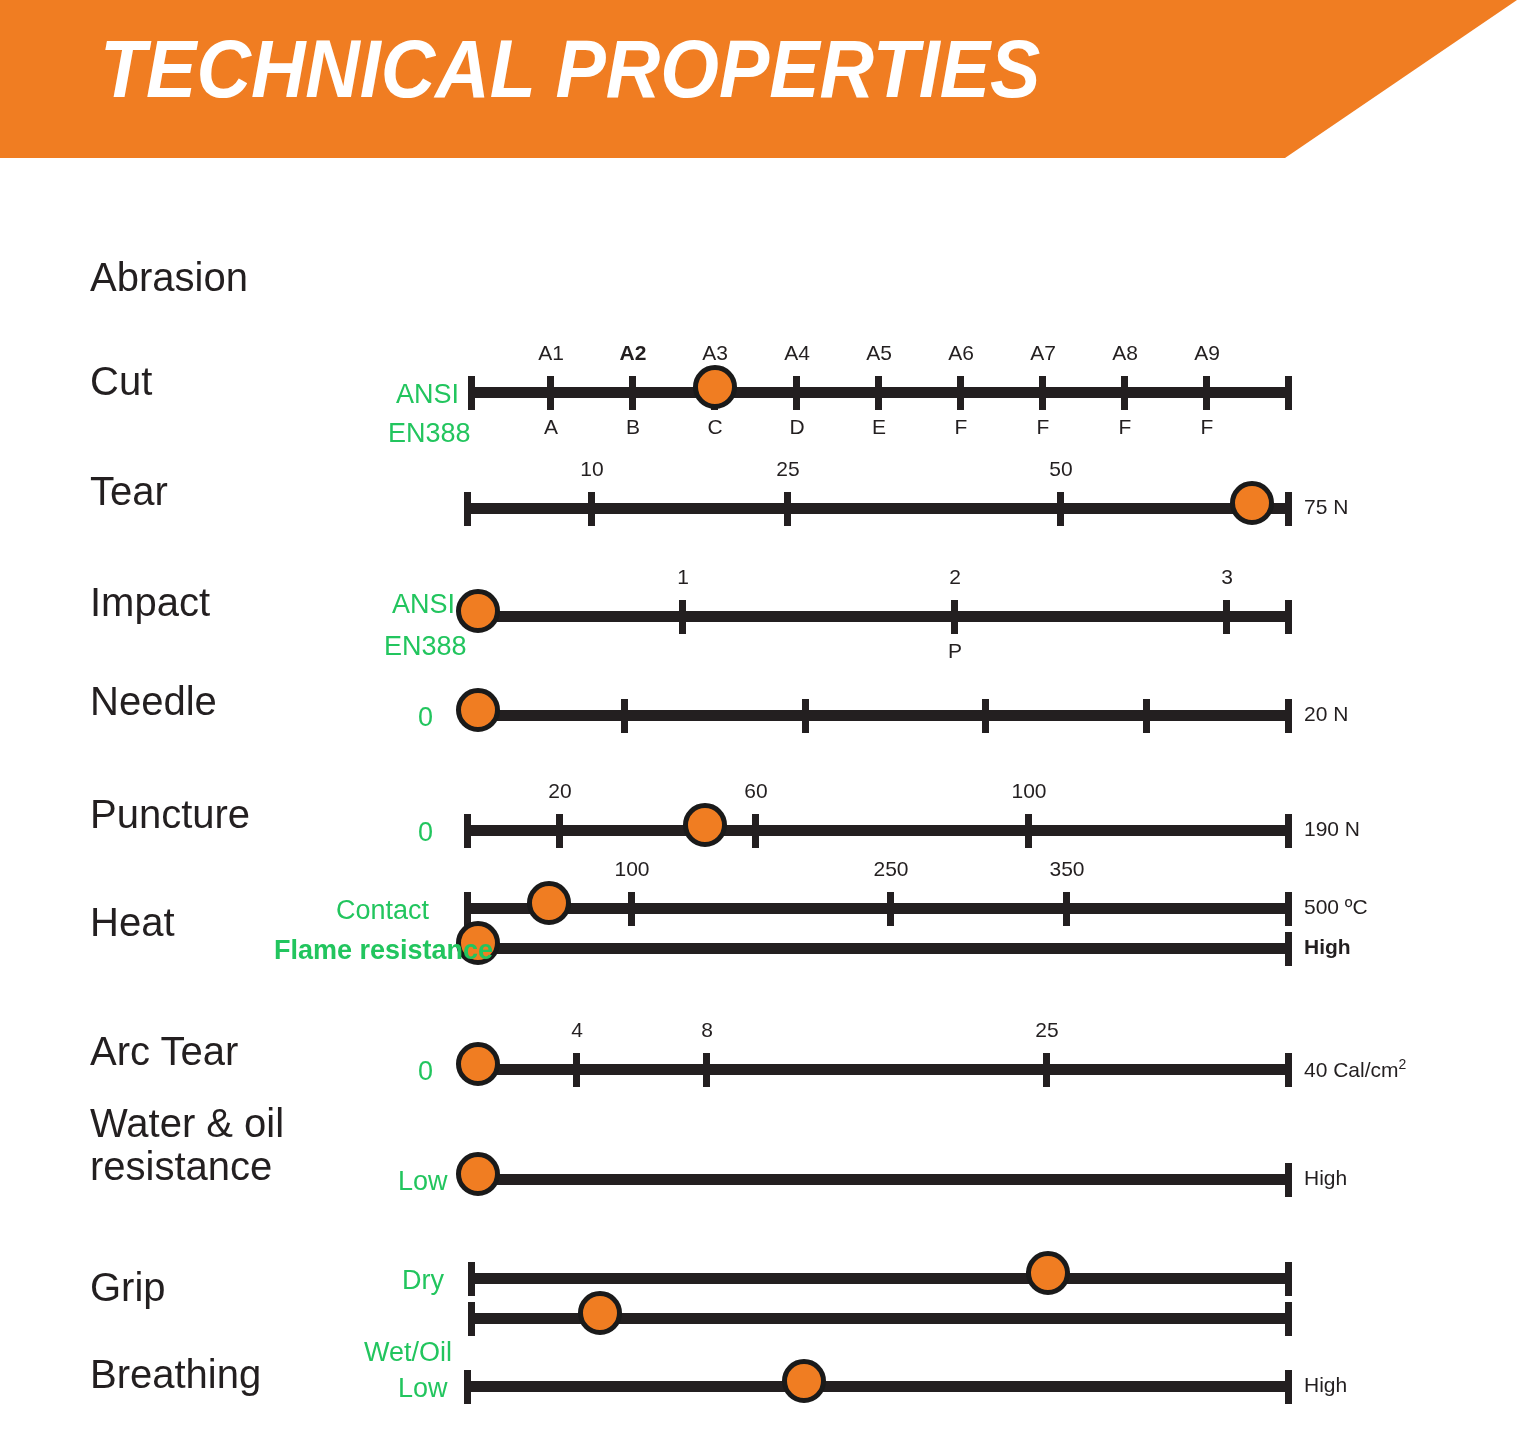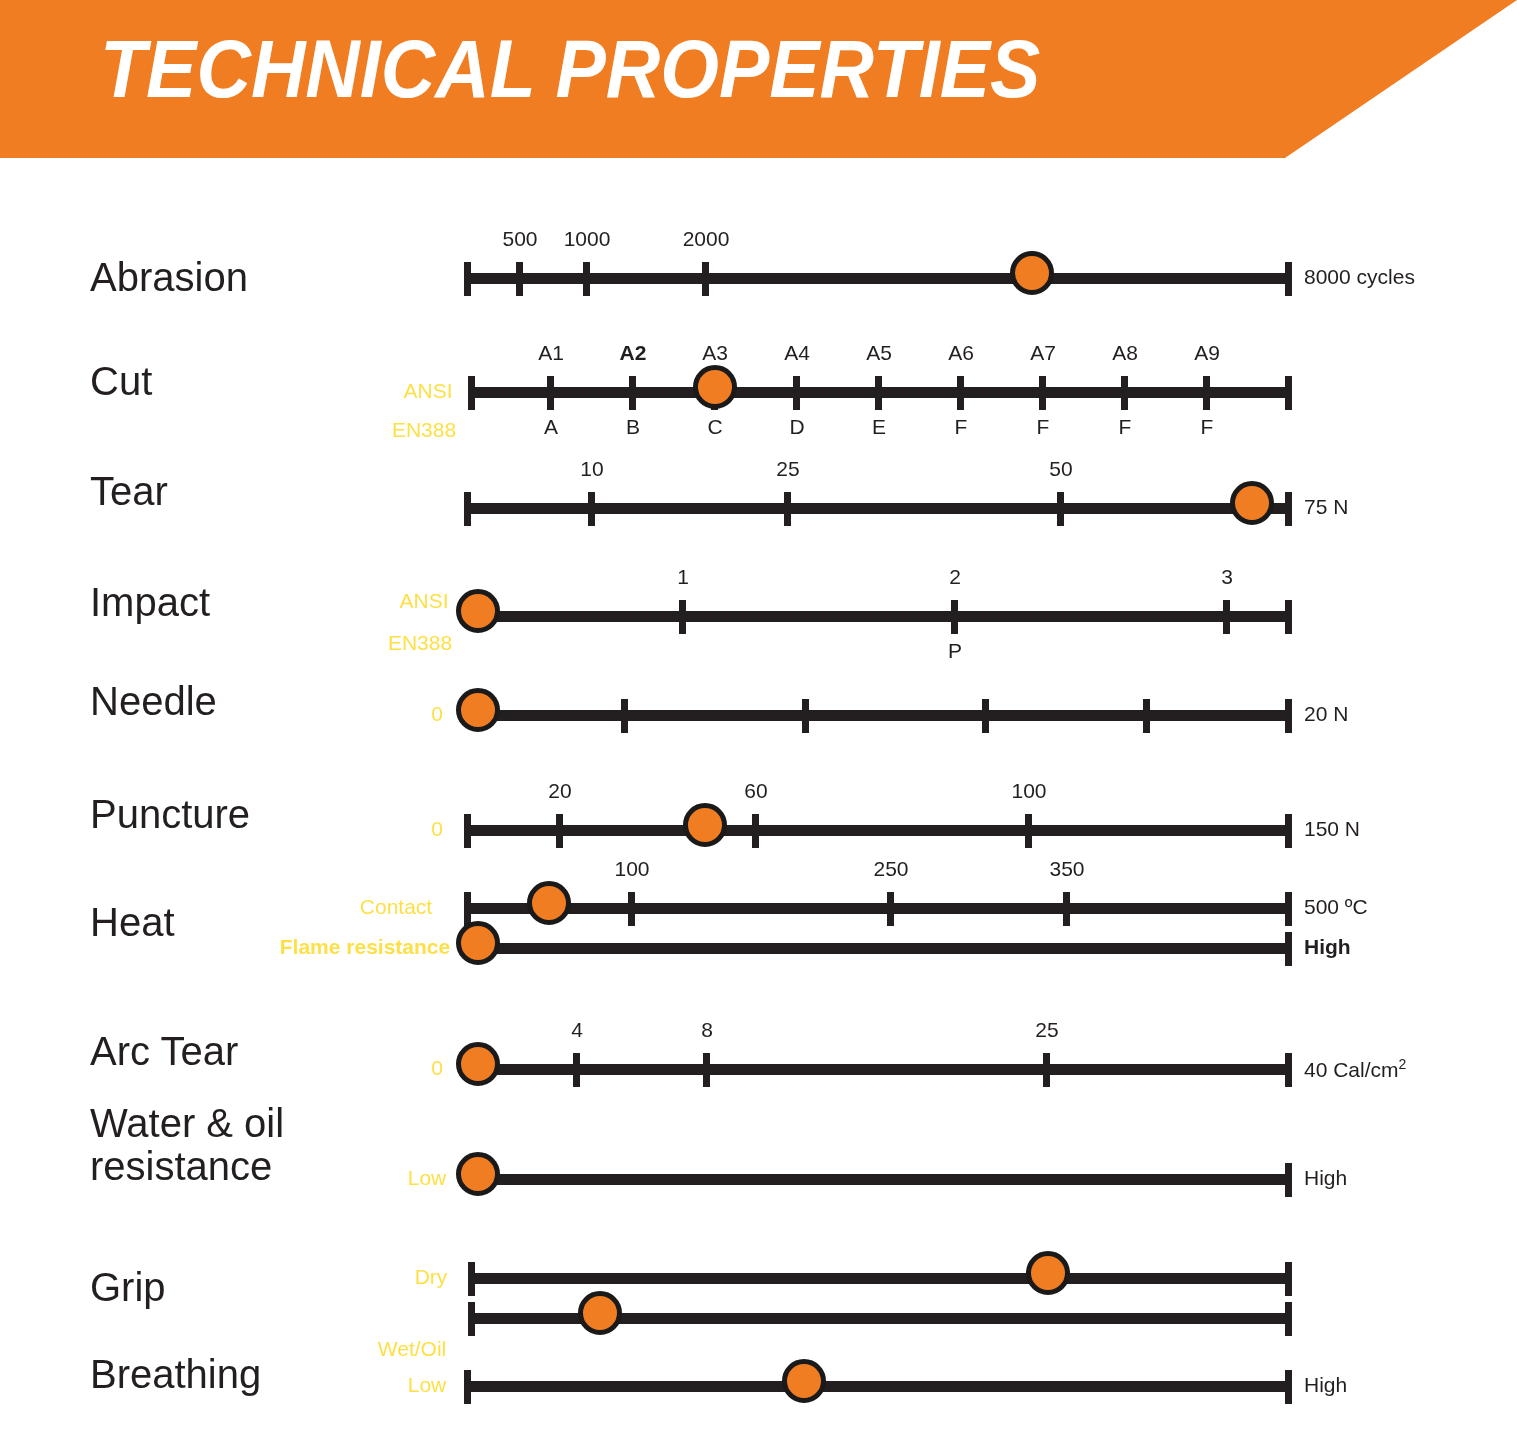--- a/index.html
+++ b/index.html
@@ -103,54 +103,42 @@
 
   .axis-end-label {
     position: absolute;
     font-size: 21px;
     color: #231f20;
     white-space: nowrap;
     font-family: "Liberation Sans", sans-serif;
   }
   .axis-start-label {
     position: absolute;
-    font-size: 21px;
-    color: #fde047;
+    font-size: 27px;
+    color: #22c55e;
     white-space: nowrap;
-    text-align: center;
+    text-align: left;
     font-family: "Liberation Sans", sans-serif;
   }
   .sup { font-size: 14px; vertical-align: super; }
 </style>
 </head>
 <body>
 
 <div class="header">
   <svg class="header-shape" viewBox="0 0 1517 158" preserveAspectRatio="none">
     <path d="M0,0 L1517,0 L1285,158 L0,158 Z" fill="#f07d22"></path>
   </svg>
   <div class="header-title">TECHNICAL PROPERTIES</div>
 </div>
 
 <div class="chart">
 
   <div class="row" style="top:0px;height:105px;">
     <div class="row-label" style="top:98px;text-align:center;">Abrasion</div>
-    <div class="track" style="left:464px; top:115px; width:828px;">
-      <div class="cap" style="left:0px;"></div>
-      <div class="cap" style="left:821px;"></div>
-      <div class="tick" style="left:52px;"></div>
-      <div class="tick" style="left:119px;"></div>
-      <div class="tick" style="left:238px;"></div>
-      <div class="tick-label above" style="left:56px;">500</div>
-      <div class="tick-label above" style="left:123px;">1000</div>
-      <div class="tick-label above" style="left:242px;">2000</div>
-      <div class="marker" style="left:568px;"></div>
-      <div class="axis-end-label" style="left:840px; top:-8px;">8000 cycles</div>
-    </div>
   </div>
 
   <div class="row" style="top:110px;height:130px;">
     <div class="row-label" style="top:92px;">Cut</div>
     <div class="track" style="left:468px; top:119px; width:824px;">
       <div class="cap" style="left:0px;"></div>
       <div class="cap" style="left:817px;"></div>
 
       <div class="tick" style="left:79px;"></div>
       <div class="tick" style="left:161px;"></div>
@@ -242,21 +230,21 @@
       <div class="cap" style="left:0px;"></div>
       <div class="cap" style="left:821px;"></div>
       <div class="tick" style="left:92px;"></div>
       <div class="tick" style="left:288px;"></div>
       <div class="tick" style="left:561px;"></div>
       <div class="tick-label above" style="left:96px;">20</div>
       <div class="tick-label above" style="left:292px;">60</div>
       <div class="tick-label above" style="left:565px;">100</div>
       <div class="marker" style="left:241px;"></div>
       <div class="axis-start-label" style="left:-46px; top:-8px; width:38px;">0</div>
-      <div class="axis-end-label" style="left:840px; top:-8px;">150 N</div>
+      <div class="axis-end-label" style="left:840px; top:-8px;">190 N</div>
     </div>
   </div>
 
   <div class="row" style="top:705px;height:135px;">
     <div class="row-label" style="top:38px;">Heat</div>
 
     <div class="track" style="left:464px; top:40px; width:828px;">
       <div class="cap" style="left:0px;"></div>
       <div class="cap" style="left:821px;"></div>
       <div class="tick" style="left:164px;"></div>

